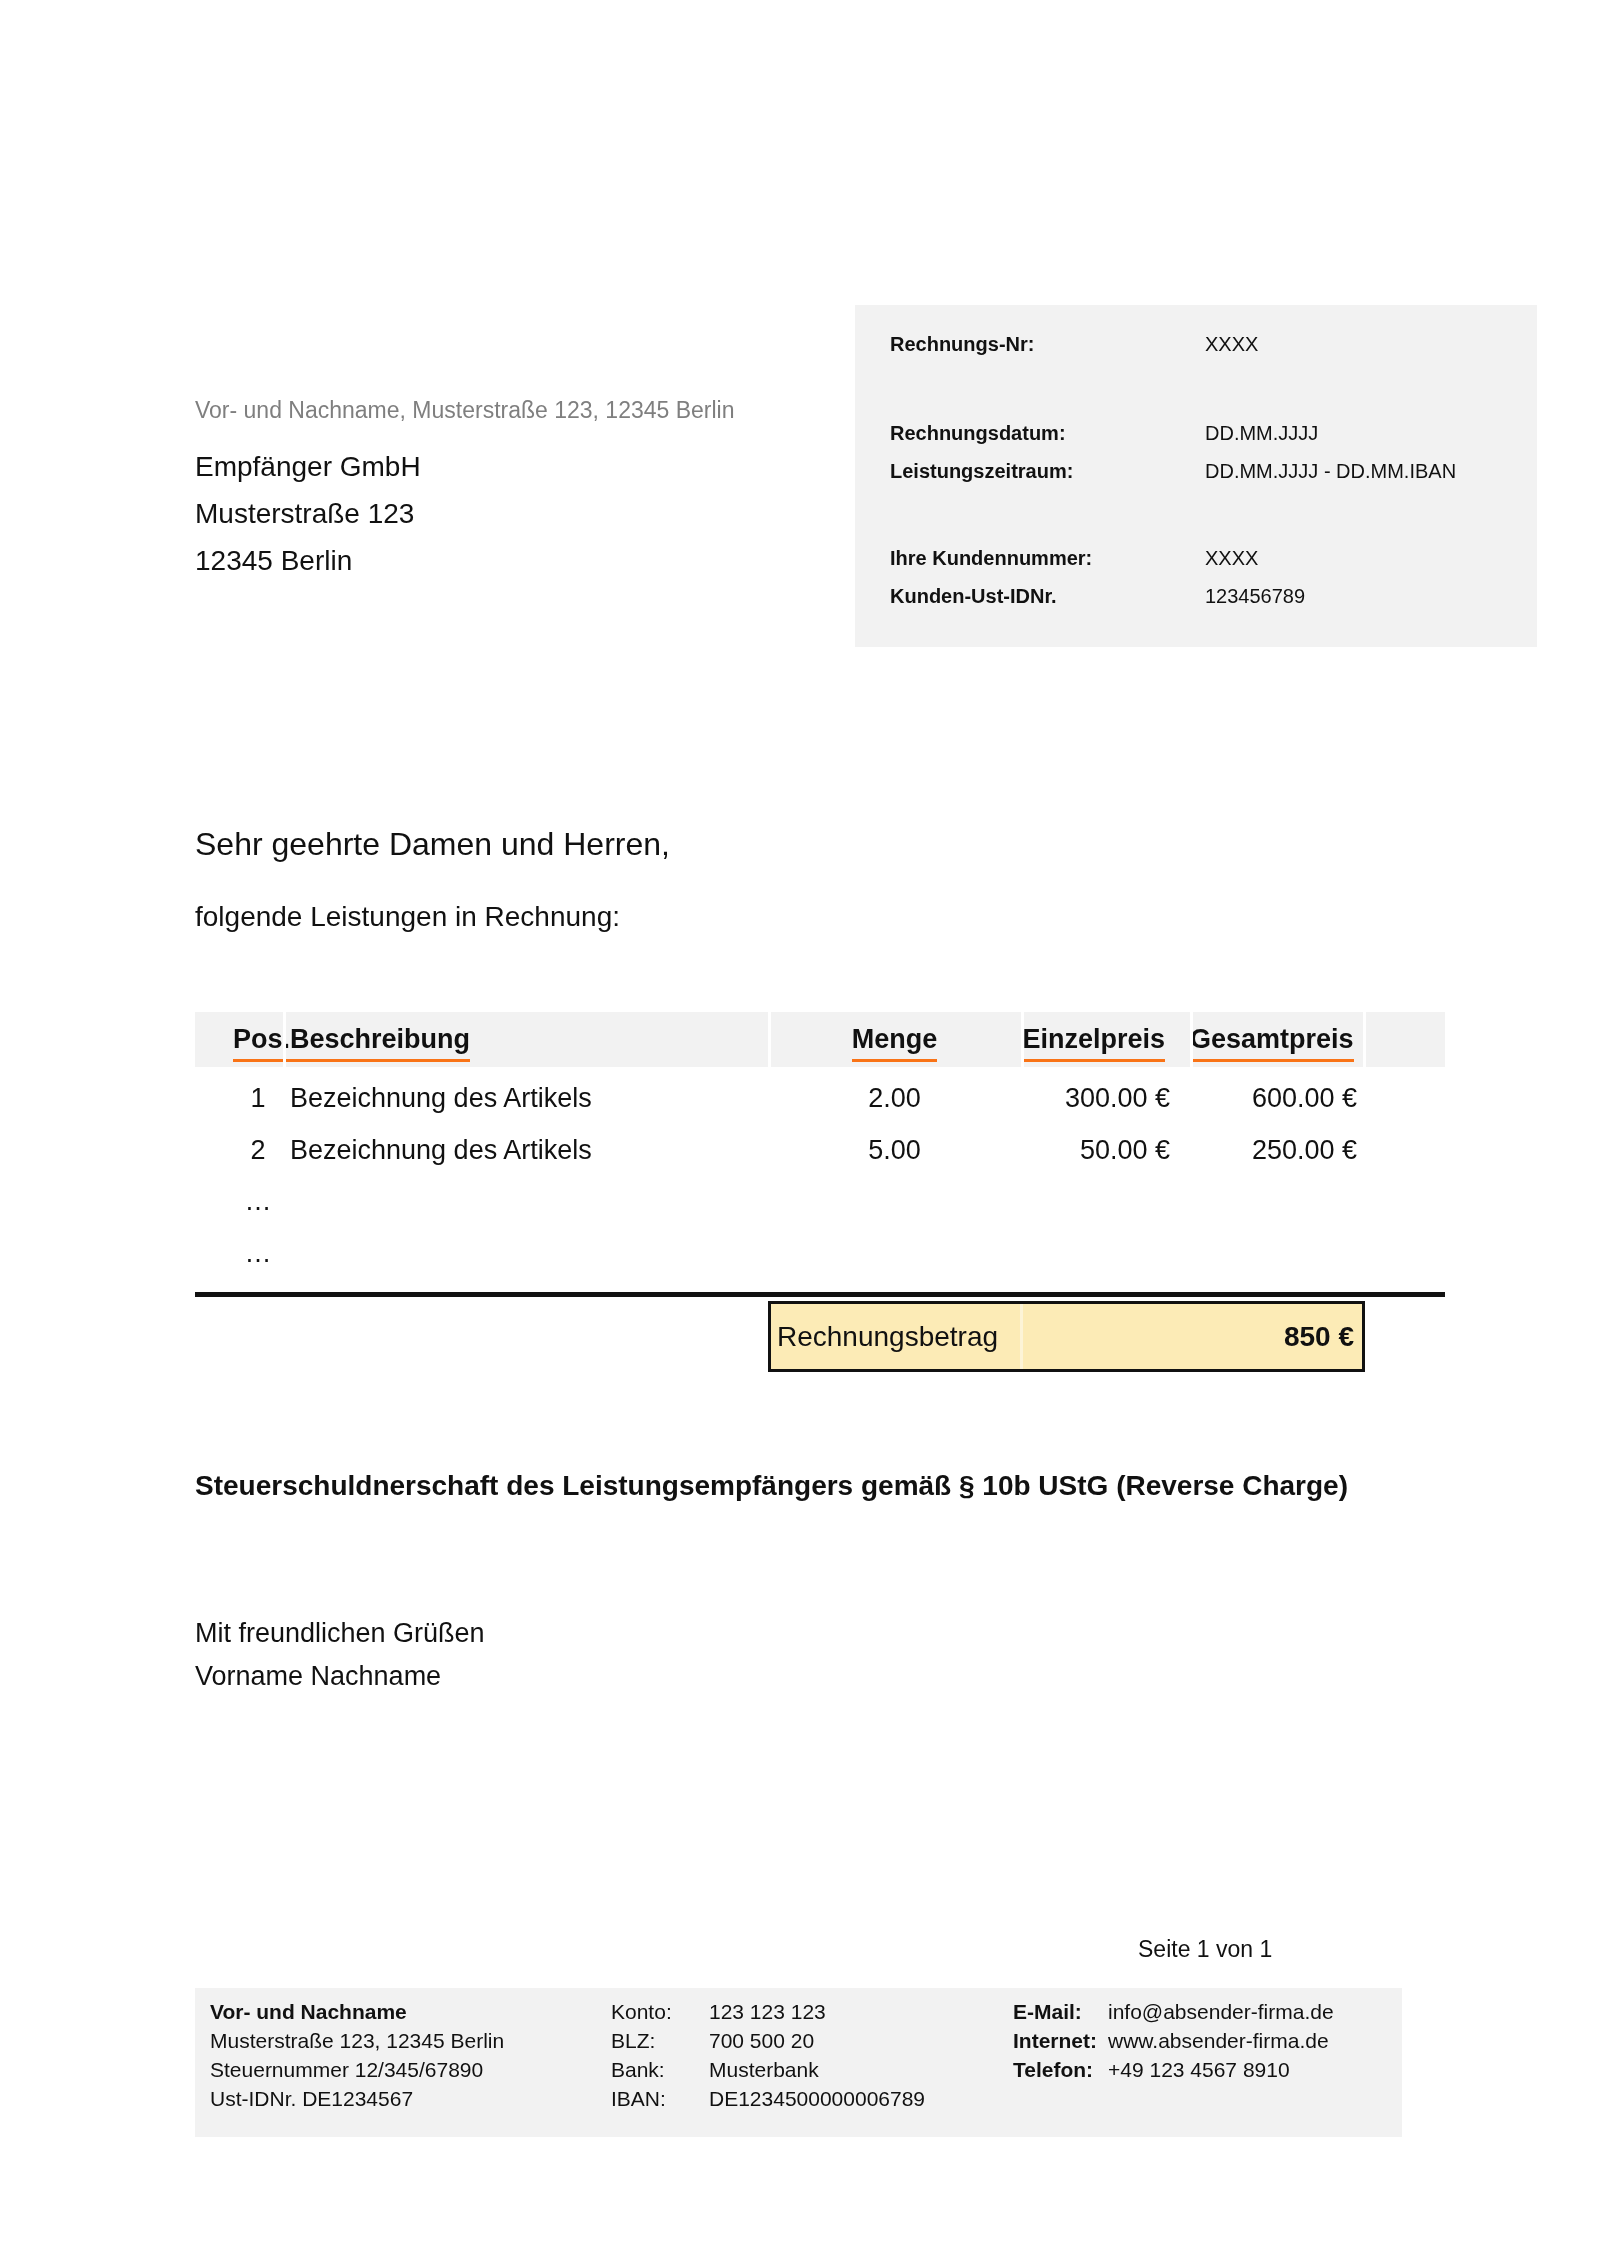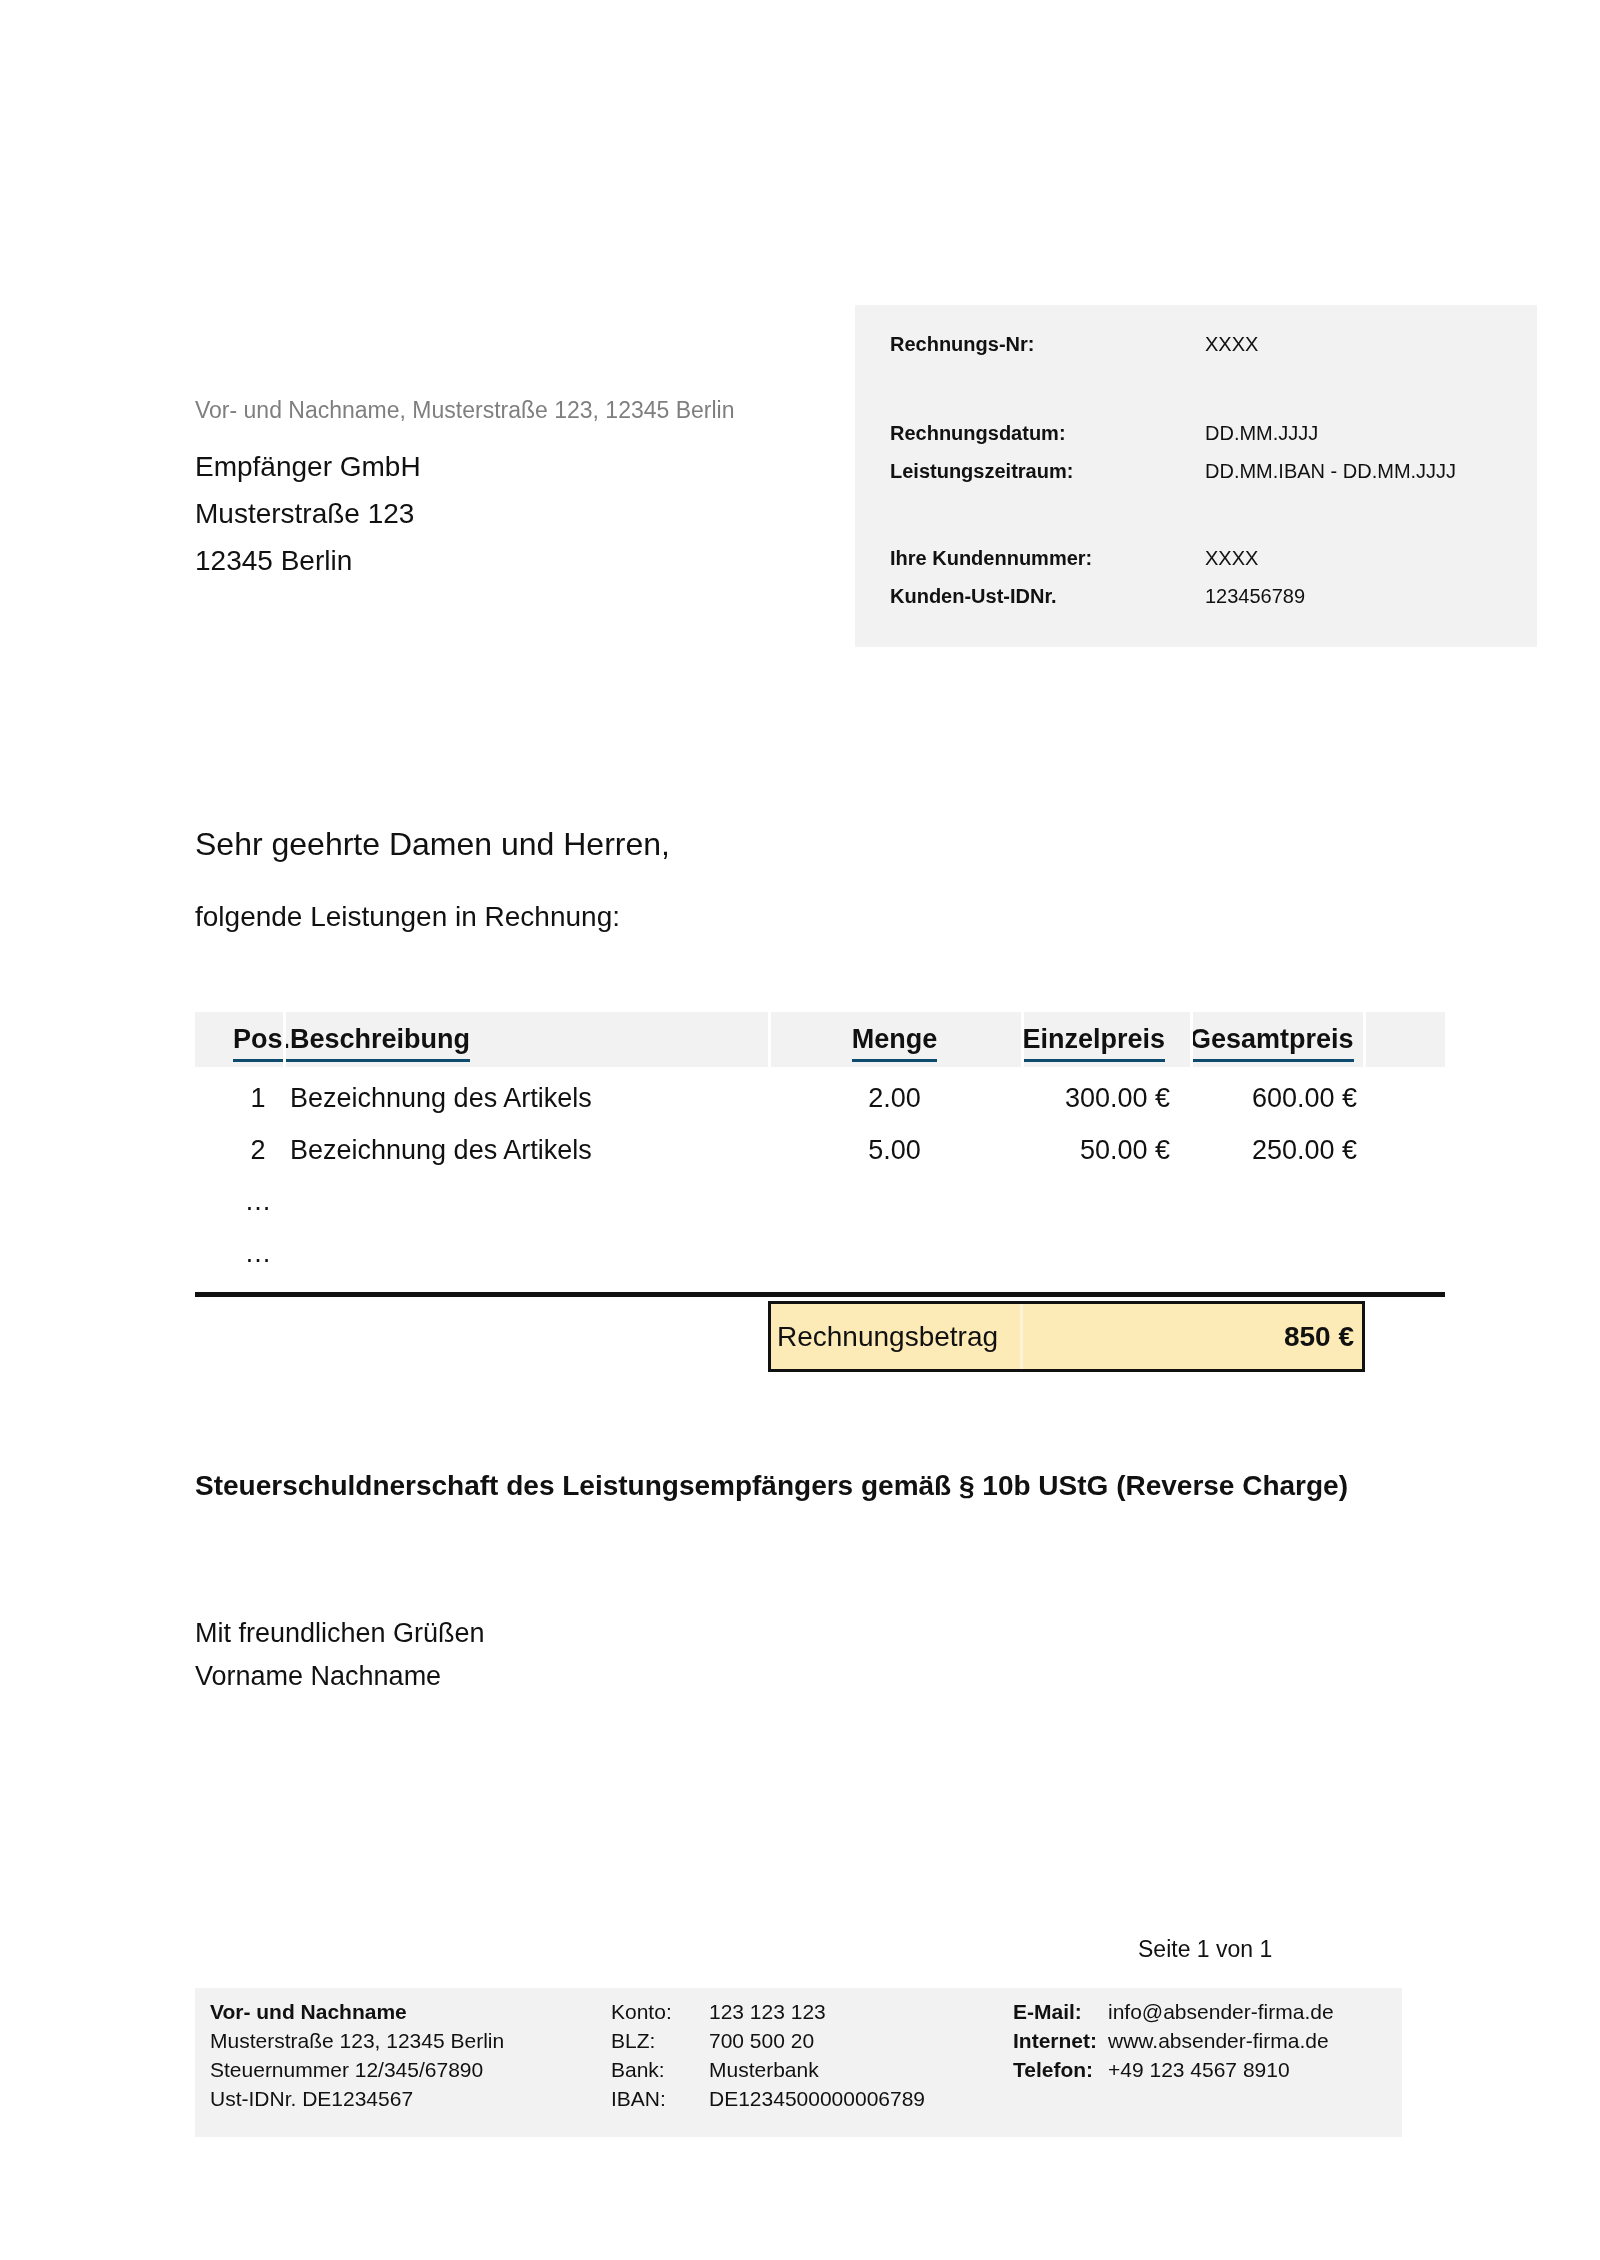--- a/index.html
+++ b/index.html
@@ -25,21 +25,21 @@
 
   .title{position:absolute;left:195px;top:718px;font-size:40px;font-weight:bold;line-height:46px;}
 
   .greeting{position:absolute;left:195px;top:826px;font-size:32px;line-height:36px;}
   .intro{position:absolute;left:195px;top:898px;font-size:28px;line-height:38px;white-space:nowrap;}
 
   
   .thead{position:absolute;left:195px;top:1012px;width:1250px;height:55px;background:var(--box-gray);font-size:27px;}
   .thead .gap{position:absolute;top:0;width:3px;height:100%;background:#ffffff;}
   .hcell{position:absolute;top:0;height:55px;line-height:55px;font-weight:bold;}
-  .hcell span{display:inline-block;line-height:40px;border-bottom:3px solid #0c4a6e;}
+  .hcell span{display:inline-block;line-height:40px;border-bottom:3px solid #f97316;}
   .trow{position:absolute;left:195px;width:1250px;height:36px;line-height:36px;font-size:27px;}
   .c-pos{position:absolute;left:38px;width:50px;text-align:center;}
   .c-desc{position:absolute;left:95px;}
   .c-qty{position:absolute;left:573px;width:253px;text-align:center;}
   .c-unit{position:absolute;left:826px;width:169px;text-align:right;padding-right:20px;}
   .c-total{position:absolute;left:995px;width:173px;text-align:right;padding-right:6px;}
   .h-pos{left:38px;} .h-desc{left:95px;}
   .h-qty{left:573px;width:253px;text-align:center;}
   .h-unit{left:826px;width:169px;text-align:right;padding-right:25px;}
   .h-total{left:995px;width:173px;text-align:right;padding-right:22px;}
@@ -76,21 +76,21 @@
     <div class="ib-row" style="top:22px">
       <span class="ib-label">Rechnungs-Nr:</span>
       <span class="ib-value">XXXX</span>
     </div>
     <div class="ib-row" style="top:111px">
       <span class="ib-label">Rechnungsdatum:</span>
       <span class="ib-value">DD.MM.JJJJ</span>
     </div>
     <div class="ib-row" style="top:149px">
       <span class="ib-label">Leistungszeitraum:</span>
-      <span class="ib-value">DD.MM.IBAN - DD.MM.JJJJ</span>
+      <span class="ib-value">DD.MM.JJJJ - DD.MM.IBAN</span>
     </div>
     <div class="ib-row" style="top:236px">
       <span class="ib-label">Ihre Kundennummer:</span>
       <span class="ib-value">XXXX</span>
     </div>
     <div class="ib-row" style="top:274px">
       <span class="ib-label">Kunden-Ust-IDNr.</span>
       <span class="ib-value">123456789</span>
     </div>
   </div>

